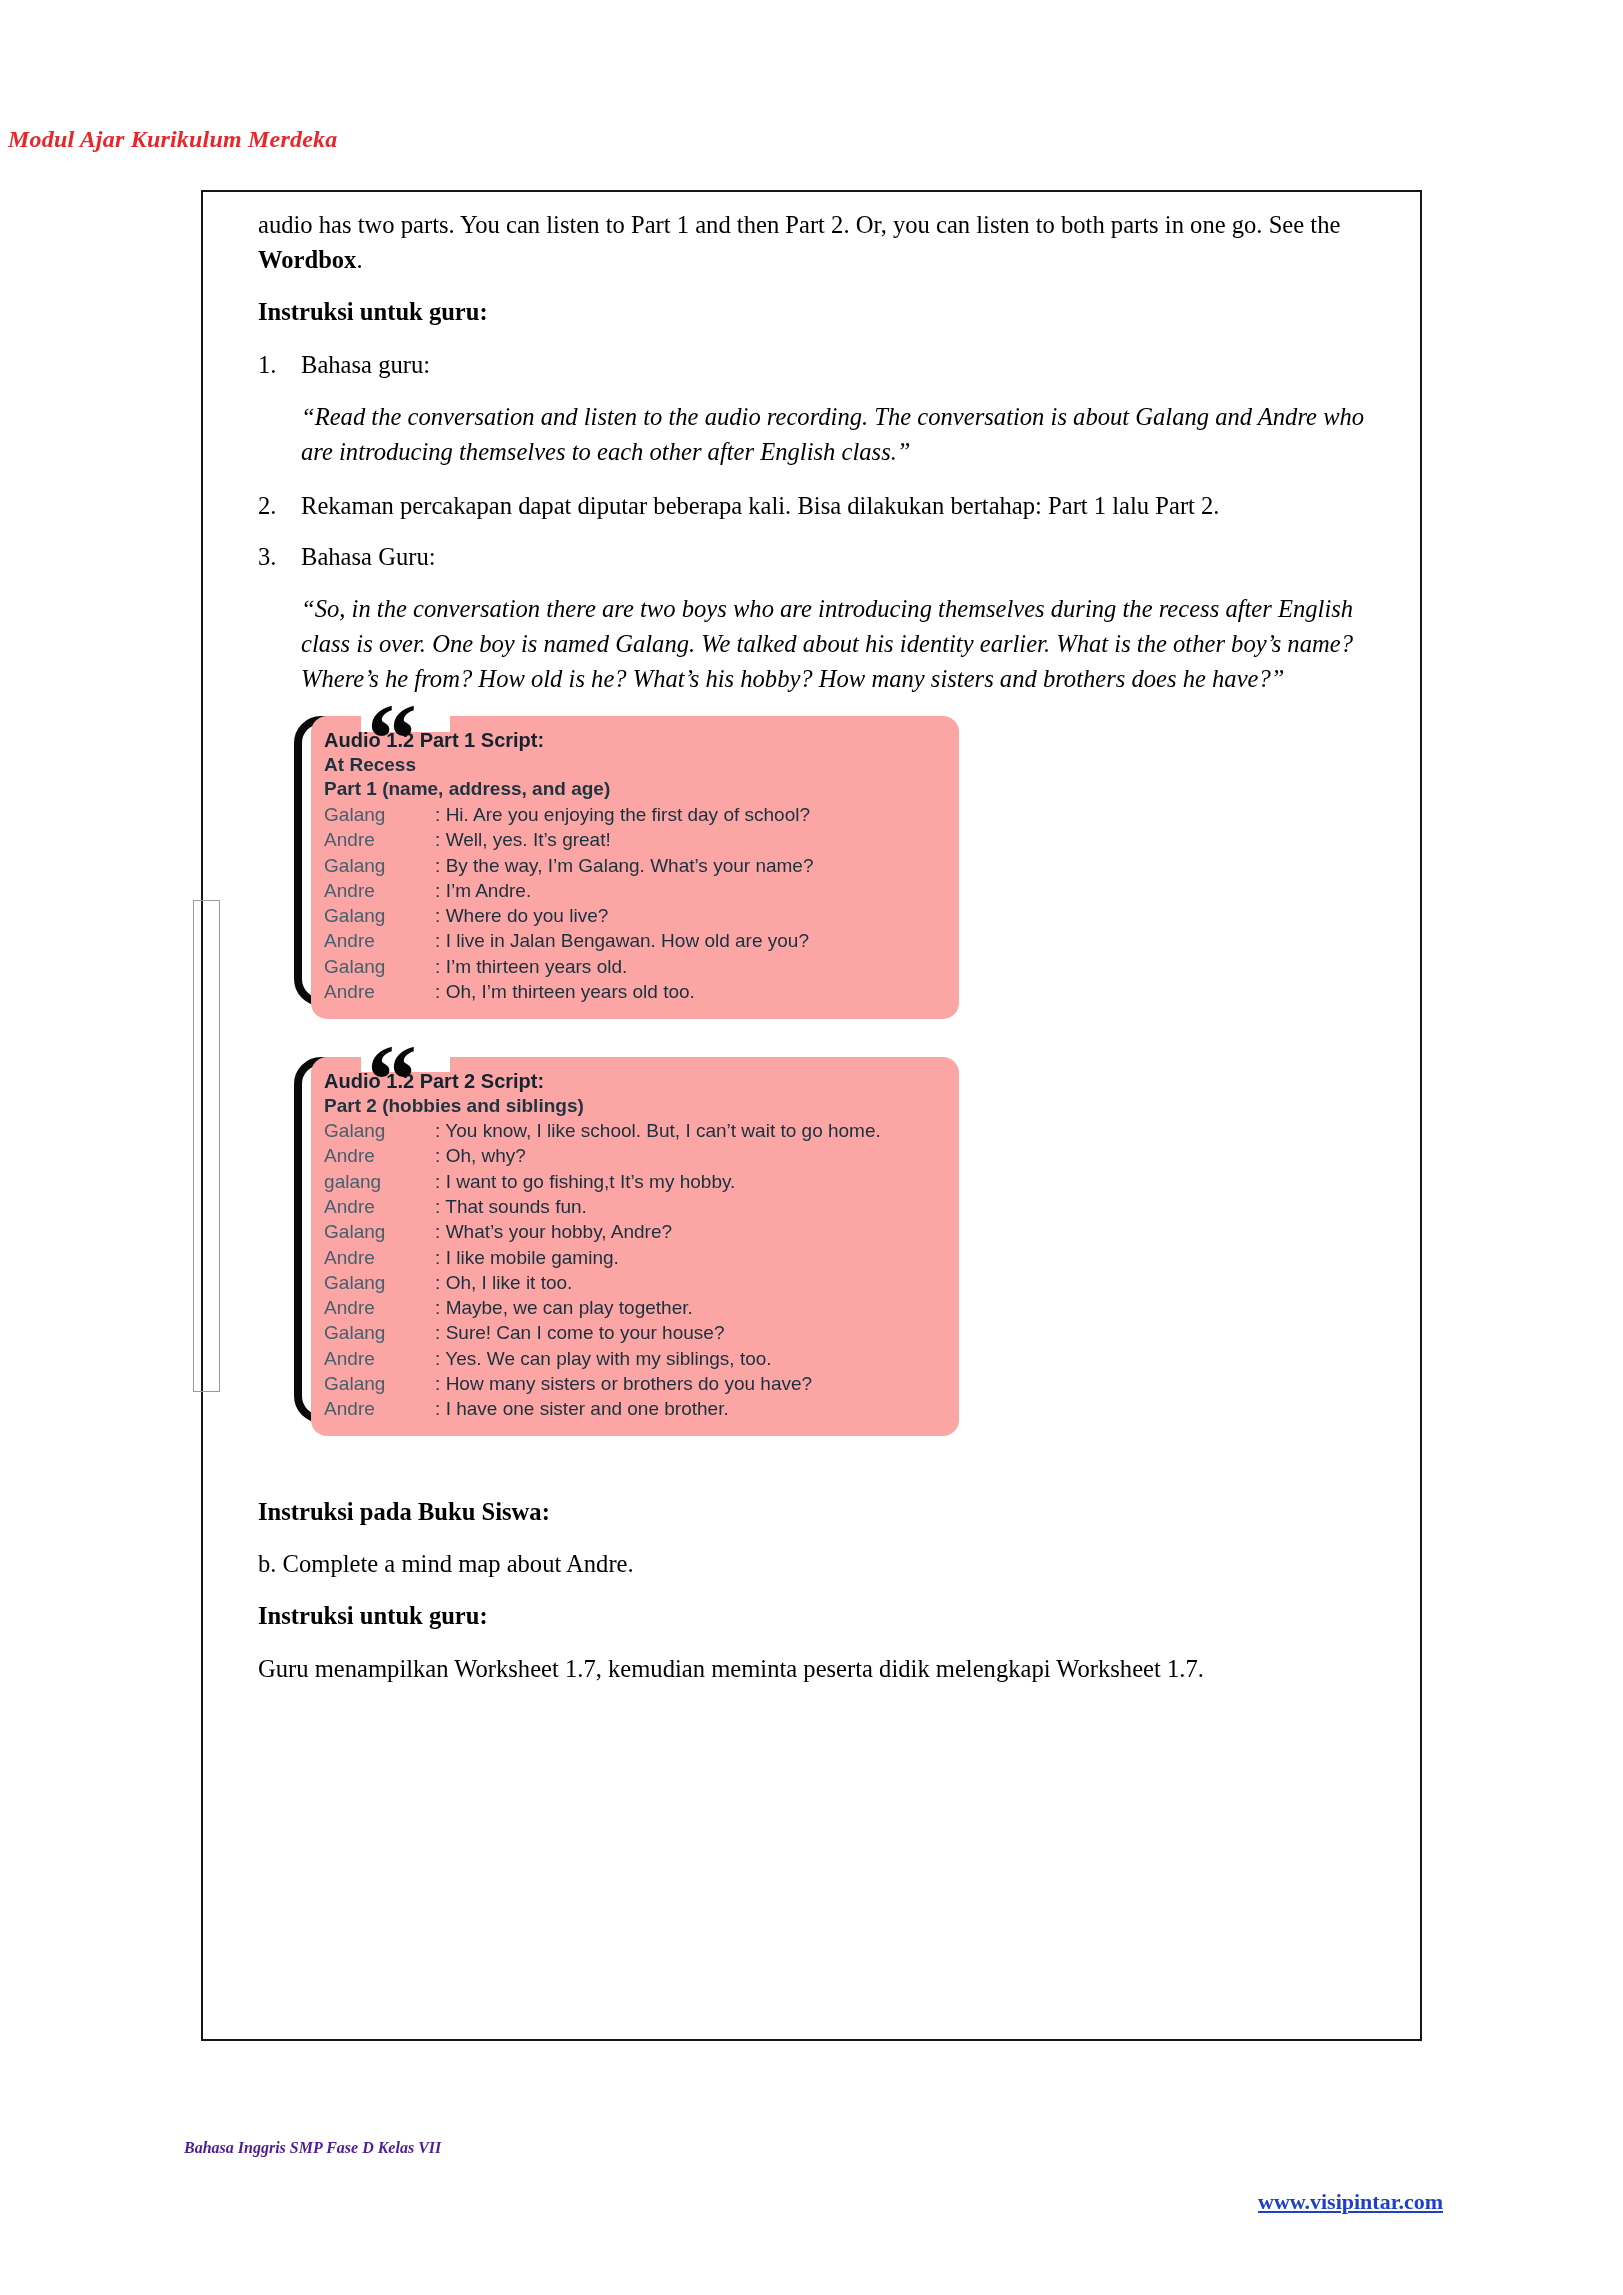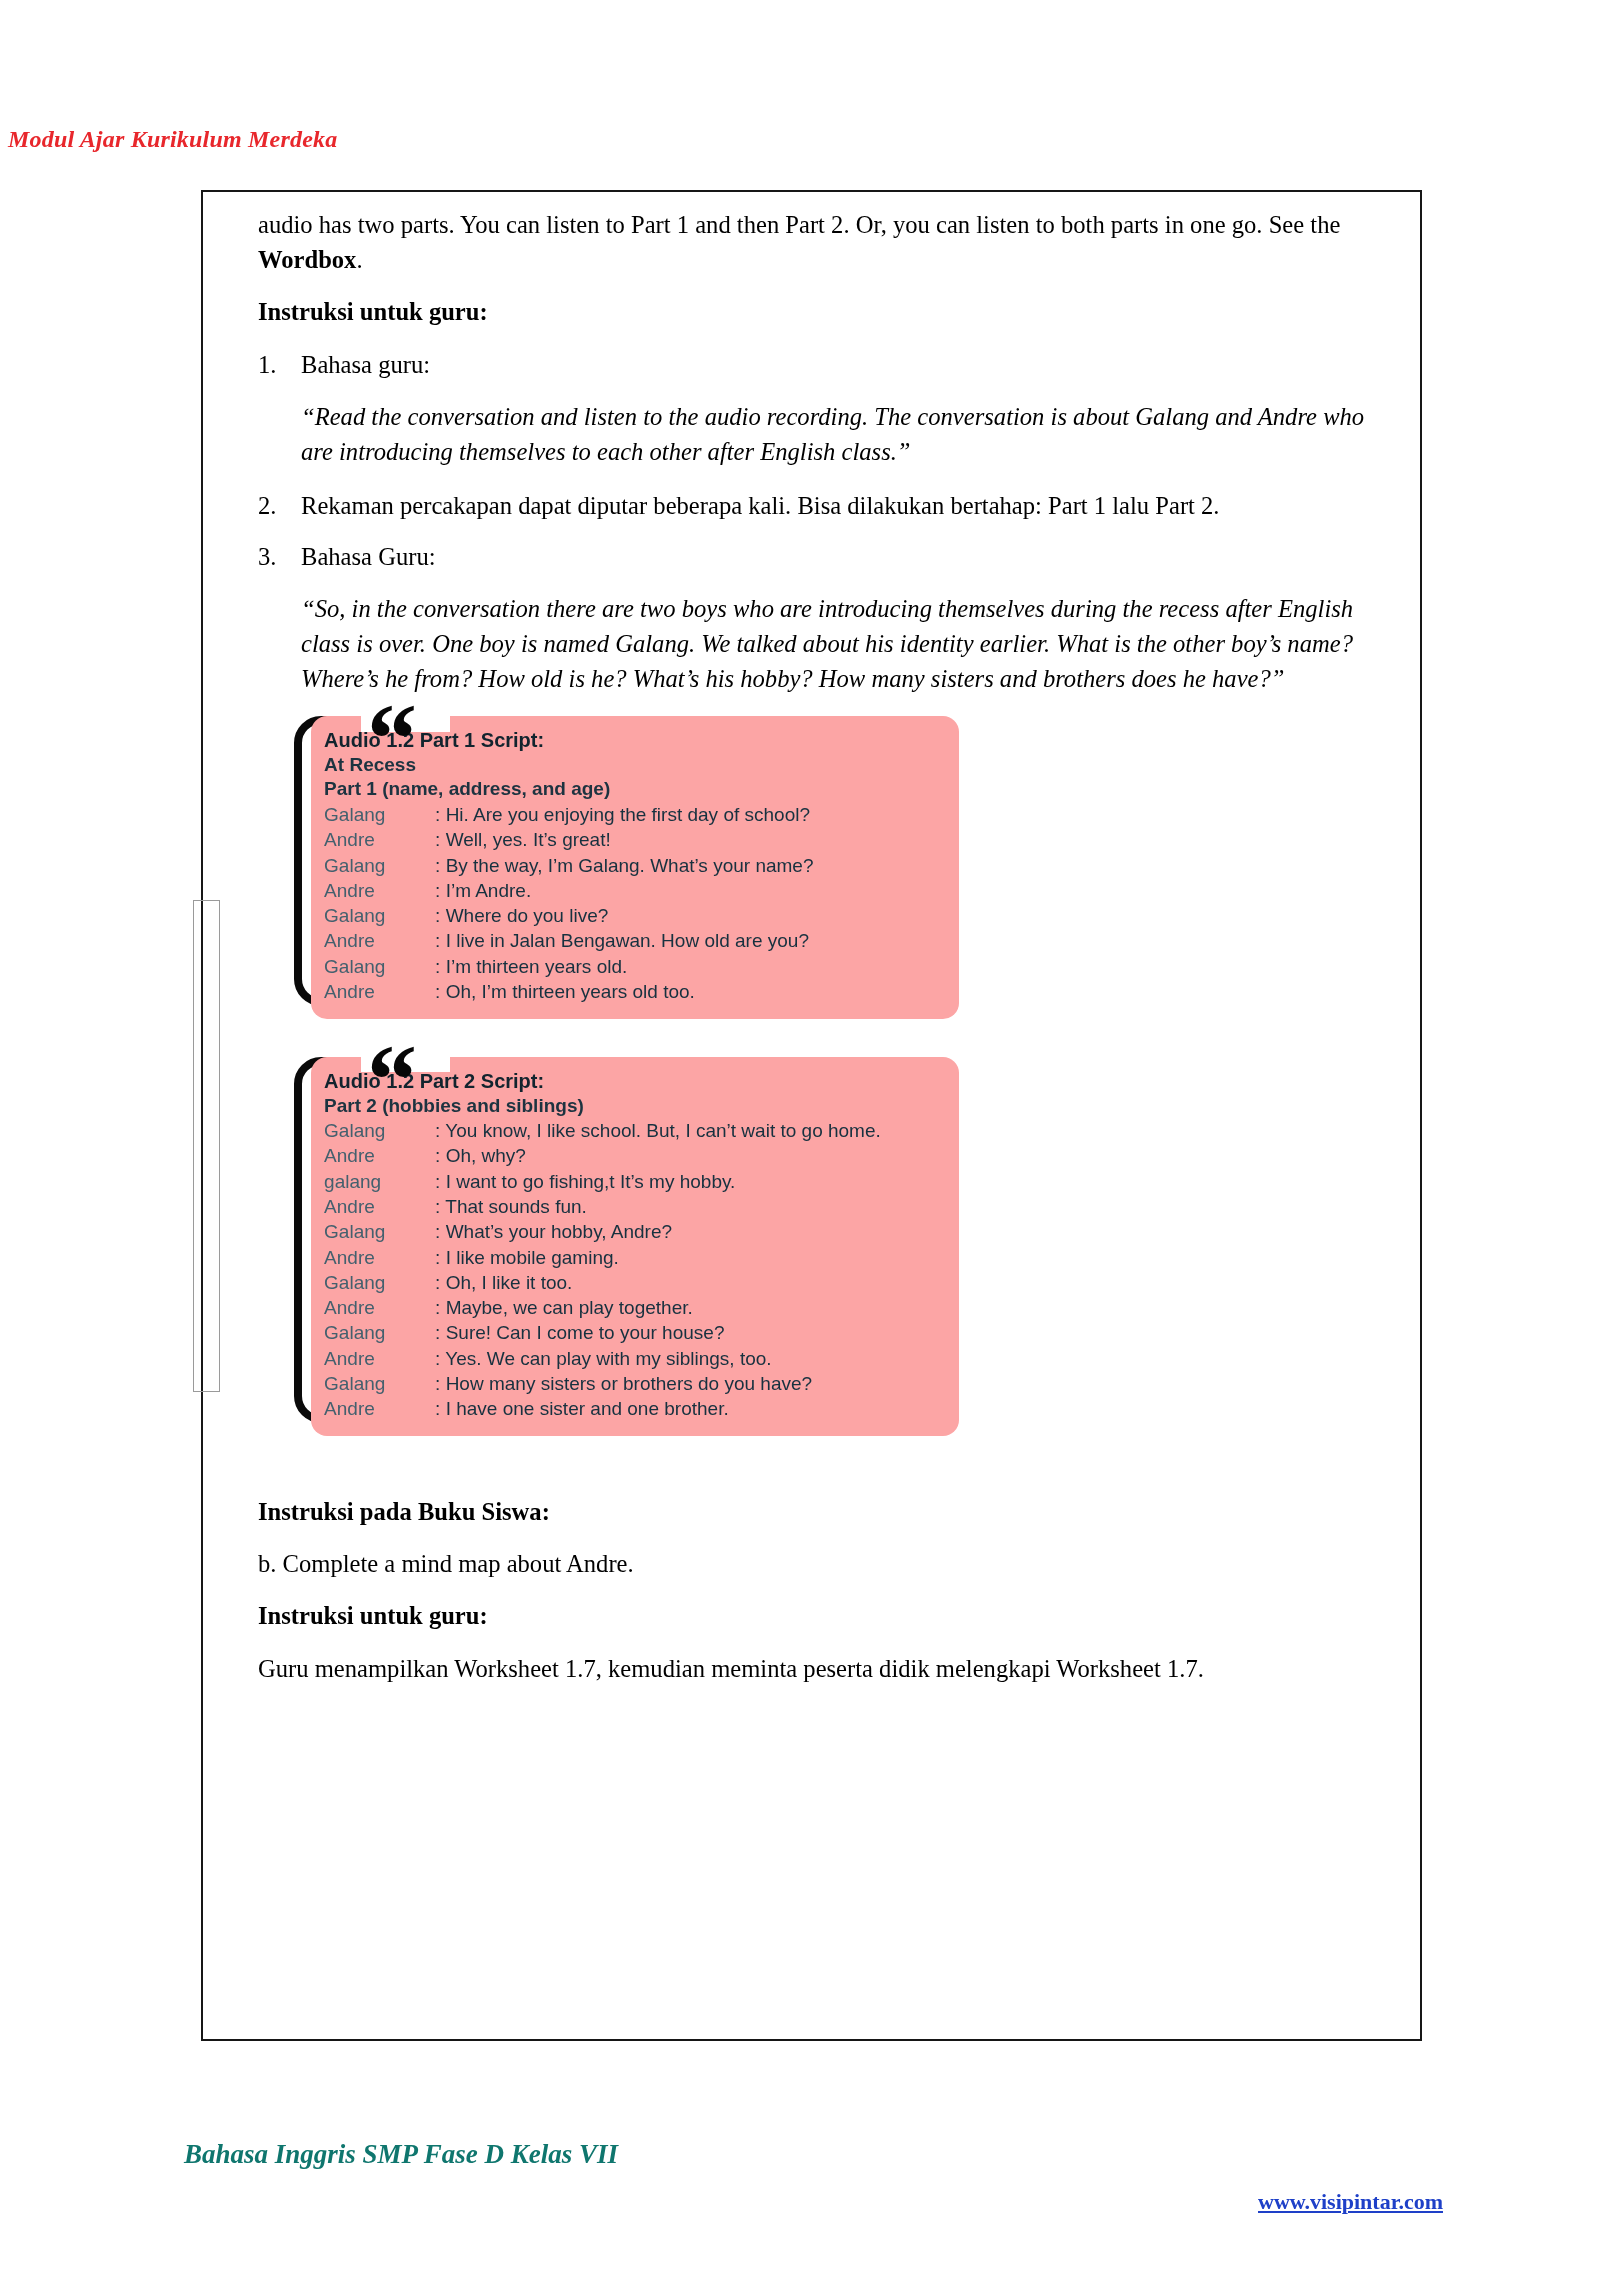--- a/index.html
+++ b/index.html
@@ -199,22 +199,22 @@
   .sb-txt { flex: 1 1 auto; color: #17313f; }
 
   
   .footer-left {
     position: absolute;
     left: 184px;
     top: 2139px;
     font-family: "Liberation Serif", serif;
     font-weight: bold;
     font-style: italic;
-    font-size: 27px;
-    color: #0f766e;
+    font-size: 16px;
+    color: #4c1d95;
   }
   .footer-right {
     position: absolute;
     left: 0;
     top: 2189px;
     width: 1443px;
     text-align: right;
     font-family: "Liberation Serif", serif;
     font-weight: bold;
     font-size: 22px;

